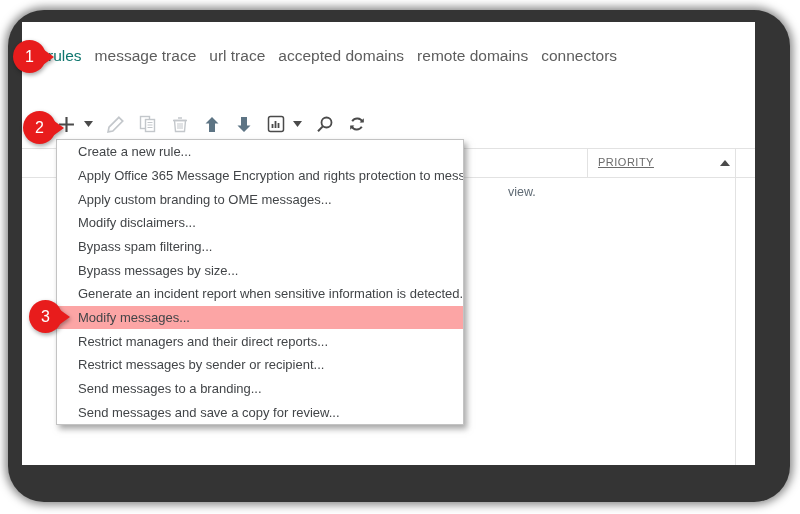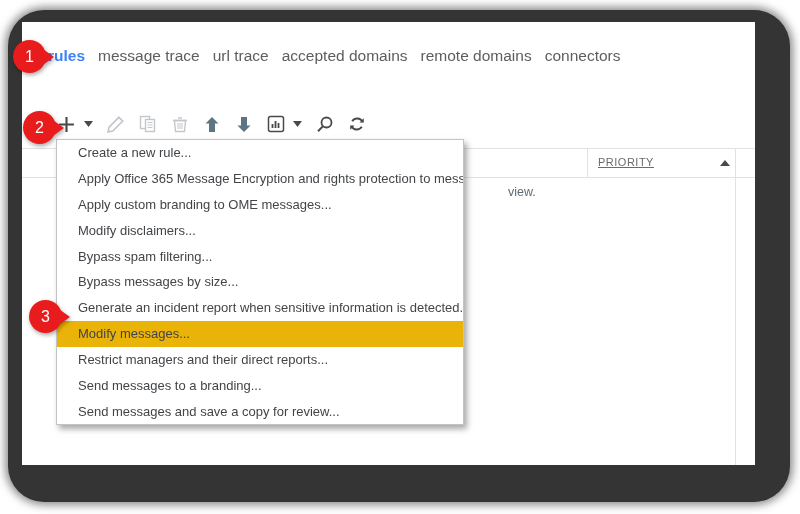--- a/index.html
+++ b/index.html
@@ -6,21 +6,21 @@
   .stage{position:relative;width:800px;height:514px;background:#ffffff;overflow:hidden;}
 
   
   .frame{position:absolute;left:8px;top:10px;width:782px;height:492px;background:#343434;
          border-radius:36px;box-shadow:0 0 9px 3px rgba(44,44,44,0.55);}
   .screen{position:absolute;left:22px;top:22px;width:733px;height:443px;background:#ffffff;}
 
   
   .nav{position:absolute;left:26px;top:25px;display:flex;gap:13px;font-size:15.5px;color:#5d5d5d;white-space:nowrap;}
   .nav .tab{cursor:default;}
-  .nav .tab.active{color:#3b82f6;font-weight:700;}
+  .nav .tab.active{color:#0f766e;font-weight:400;}
 
   
   .toolbar{position:absolute;left:35px;top:88px;height:28px;display:flex;align-items:center;gap:13px;}
   .tb{display:flex;align-items:center;justify-content:center;width:19px;height:20px;}
   .tb.caret{width:10px;margin-left:-6px;}
   .tb svg{display:block;}
 
   
   .hdr-top{position:absolute;left:0;top:126px;width:733px;height:0;border-top:1px solid #e2e2e2;}
   .hdr-bottom{position:absolute;left:0;top:155px;width:733px;height:0;border-top:1px solid #e2e2e2;}
@@ -30,21 +30,21 @@
   .sort-asc{position:absolute;left:698px;top:138px;width:0;height:0;
             border-left:5px solid transparent;border-right:5px solid transparent;border-bottom:6px solid #4a4a4a;}
   .view-frag{position:absolute;left:442px;top:163px;font-size:12.5px;color:#5f6a74;padding-left:44px;}
 
   
   .menu{position:absolute;left:34px;top:117px;width:406px;height:284px;background:#ffffff;
         border:1px solid #c3c3c3;box-shadow:3px 4px 6px rgba(110,110,110,0.6);
         display:flex;flex-direction:column;}
   .menu-item{flex:1 1 0;display:flex;align-items:center;padding-left:21px;font-size:13px;color:#424548;
              white-space:nowrap;overflow:hidden;cursor:default;}
-  .menu-item.highlighted{background:#eab308;}
+  .menu-item.highlighted{background:#fca5a5;}
 
   
   .callout{position:absolute;width:48px;height:34px;filter:drop-shadow(1px 2px 2px rgba(0,0,0,0.35));}
   .callout .circle{position:absolute;left:0;top:0;width:33px;height:33px;border-radius:50%;
                    background:#e81c1c;color:#ffffff;display:flex;align-items:center;justify-content:center;
                    font-size:16px;}
   .callout .tip{position:absolute;left:27px;top:7px;width:0;height:0;
                 border-top:10px solid transparent;border-bottom:10px solid transparent;
                 border-left:14px solid #e81c1c;}
   .callout-1{left:-9px;top:18px;}
@@ -146,20 +146,21 @@
     <div class="menu">
       <div class="menu-item">Create a new rule...</div>
       <div class="menu-item">Apply Office 365 Message Encryption and rights protection to messages...</div>
       <div class="menu-item">Apply custom branding to OME messages...</div>
       <div class="menu-item">Modify disclaimers...</div>
       <div class="menu-item">Bypass spam filtering...</div>
       <div class="menu-item">Bypass messages by size...</div>
       <div class="menu-item">Generate an incident report when sensitive information is detected...</div>
       <div class="menu-item highlighted">Modify messages...</div>
       <div class="menu-item">Restrict managers and their direct reports...</div>
+      <div class="menu-item">Restrict messages by sender or recipient...</div>
       <div class="menu-item">Send messages to a branding...</div>
       <div class="menu-item">Send messages and save a copy for review...</div>
     </div>
 
     <div class="callout callout-1">
       <span class="circle">1</span>
       <span class="tip"></span>
     </div>
     <div class="callout callout-2">
       <span class="circle">2</span>

